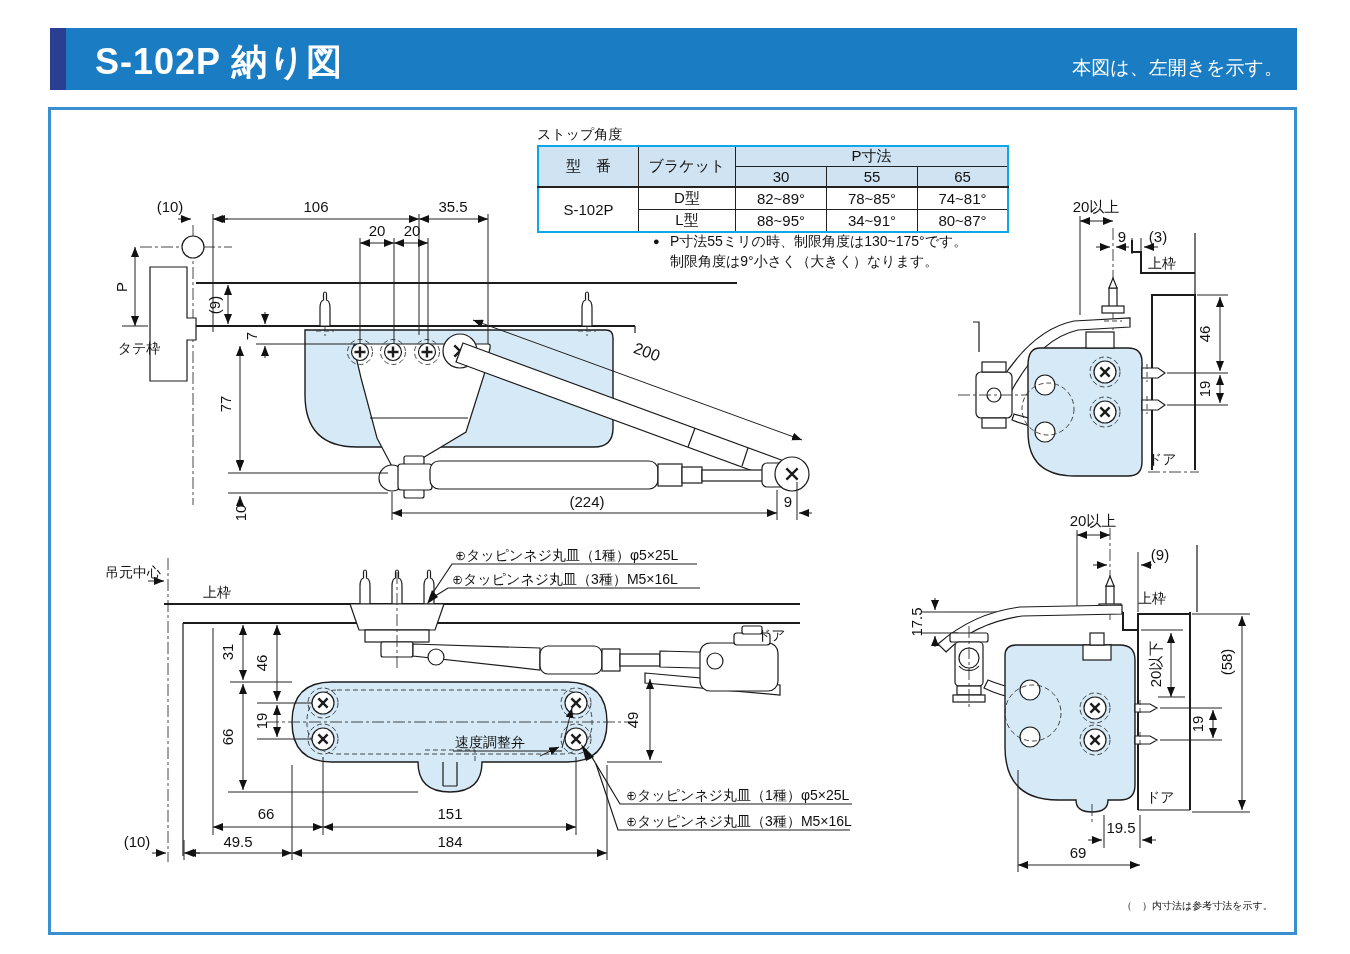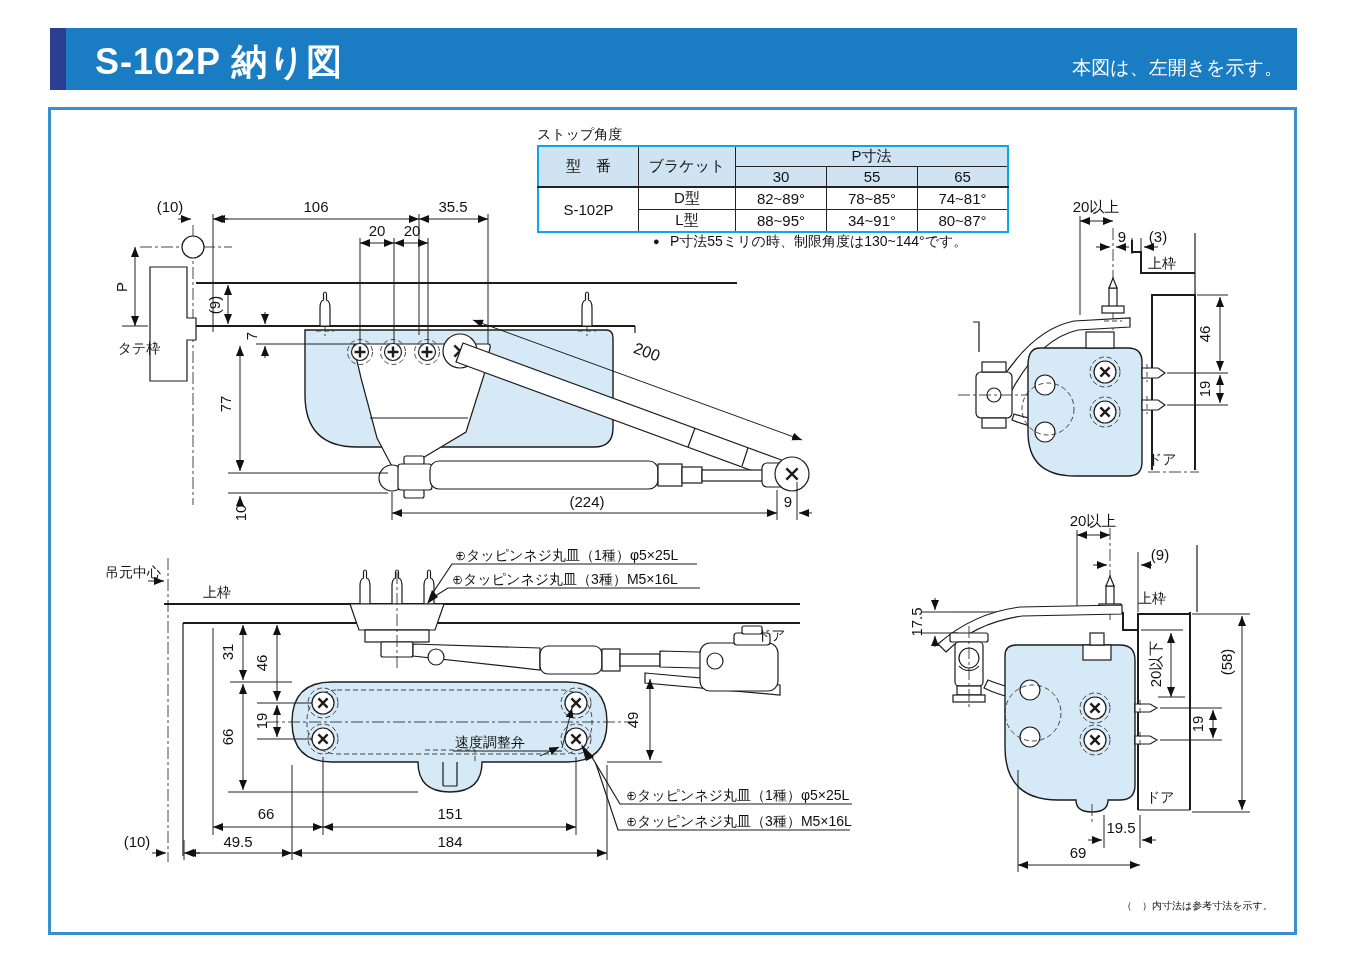--- a/index.html
+++ b/index.html
@@ -83,21 +83,22 @@
     <tr>
       <td>L型</td>
       <td>88~95°</td>
       <td>34~91°</td>
       <td>80~87°</td>
     </tr>
   </tbody>
 </table>
 
 <div class="notes">
-  <div><span class="bullet">●</span><span>P寸法55ミリの時、制限角度は130~144°です。</span></div>
+  <div><span class="bullet">●</span><span>P寸法55ミリの時、制限角度は130~175°です。</span></div>
+  <div class="indent"><span>制限角度は9°小さく（大きく）なります。</span></div>
 </div>
 
 <div class="footer-note">（　）内寸法は参考寸法を示す。</div>
 
 <svg class="draw" width="1350" height="954" viewBox="0 0 1350 954">
 <defs>
   <marker id="aE" markerWidth="11" markerHeight="9" refX="10" refY="4" orient="auto" markerUnits="userSpaceOnUse">
     <path d="M0,0 L10,4 L0,8 Z" fill="#111"></path>
   </marker>
   <marker id="aS" markerWidth="11" markerHeight="9" refX="0" refY="4" orient="auto" markerUnits="userSpaceOnUse">

